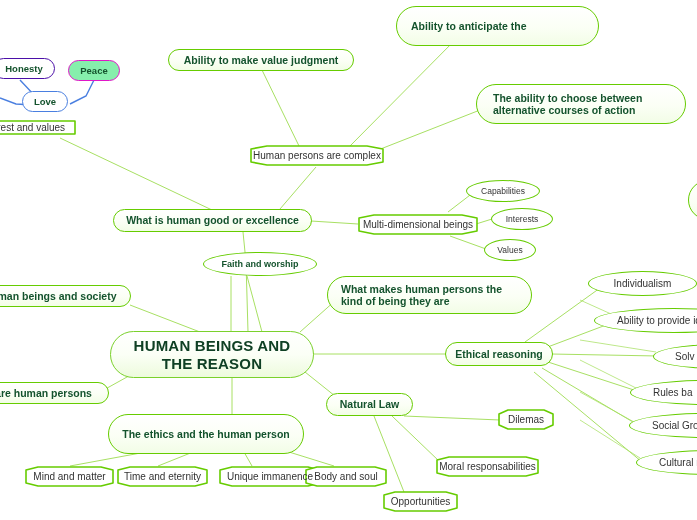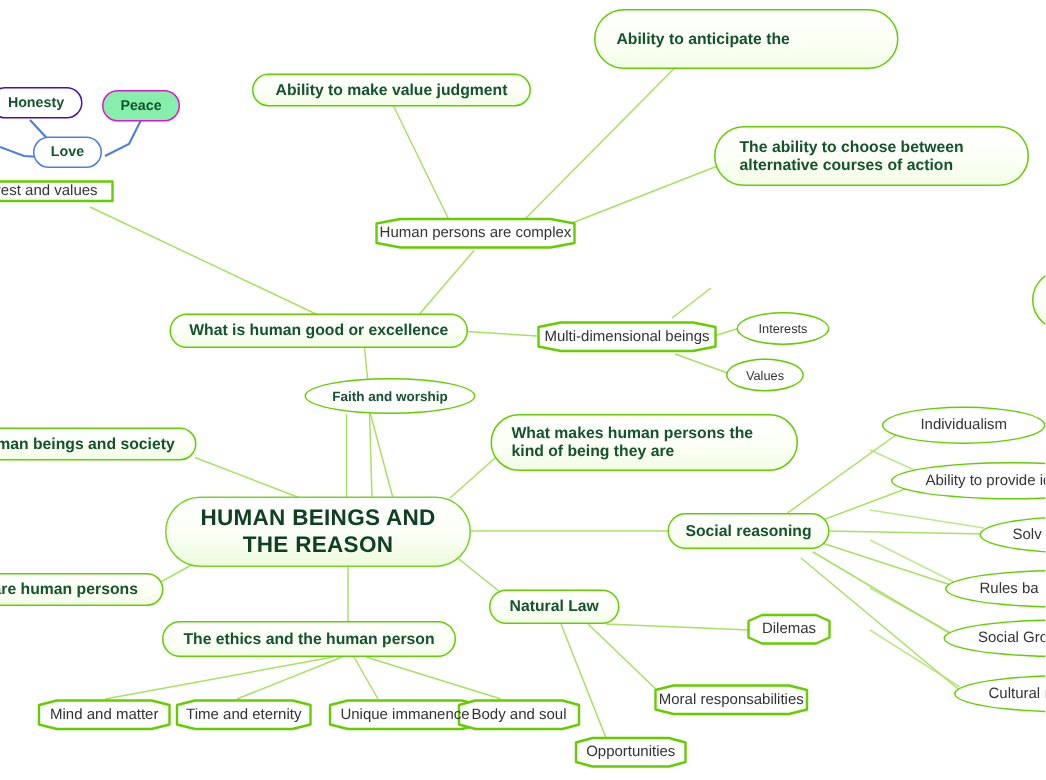--- a/index.html
+++ b/index.html
@@ -189,20 +189,23 @@
     <span>What is human good or excellence</span>
   </div>
 
   <div class="node shape-hex" style="left:357px; top:213px; width:122px; height:23px; font-size:10px;">
     <svg class="hexbg" viewBox="0 0 122 23" preserveAspectRatio="none">
       <path d="M2,5 L17,2 L105,2 L120,5 L120,18 L105,21 L17,21 L2,18 Z" fill="#ffffff" stroke="#66cc00" stroke-width="1.6" stroke-linejoin="round"></path>
     </svg>
     <span class="hexlabel">Multi-dimensional beings</span>
   </div>
 
+  <div class="node shape-ellipse" style="left:466px; top:180px; width:74px; height:22px; font-size:8.5px;">
+    <span>Capabilities</span>
+  </div>
 
   <div class="node shape-ellipse" style="left:491px; top:208px; width:62px; height:22px; font-size:8.5px;">
     <span>Interests</span>
   </div>
 
   <div class="node shape-ellipse" style="left:484px; top:239px; width:52px; height:22px; font-size:8.5px;">
     <span>Values</span>
   </div>
 
   <div class="node shape-ellipse bold-lbl" style="left:203px; top:252px; width:114px; height:24px; font-size:9px;">
@@ -221,28 +224,28 @@
   <div class="node shape-pill" style="left:-22px; top:382px; width:131px; height:22px; font-size:10.5px;">
     <span>are human persons</span>
   </div>
 
   <div class="node node-central" style="left:110px; top:331px; width:204px; height:47px; font-size:15px; flex-direction:column; letter-spacing:0.2px;">
     <span>HUMAN BEINGS AND</span>
     <span>THE REASON</span>
   </div>
 
   <div class="node shape-pill" style="left:445px; top:342px; width:108px; height:24px; font-size:10.5px;">
-    <span>Social reasoning</span>
+    <span>Ethical reasoning</span>
   </div>
 
   <div class="node shape-pill" style="left:326px; top:393px; width:87px; height:23px; font-size:10.5px;">
     <span>Natural Law</span>
   </div>
 
-  <div class="node shape-pill" style="left:108px; top:414px; width:196px; height:24px; font-size:10.5px;">
+  <div class="node shape-pill" style="left:108px; top:414px; width:196px; height:40px; font-size:10.5px;">
     <span>The ethics and the human person</span>
   </div>
 
   <div class="node shape-hex" style="left:24px; top:465px; width:91px; height:23px; font-size:10px;">
     <svg class="hexbg" viewBox="0 0 91 23" preserveAspectRatio="none">
       <path d="M2,5 L14,2 L77,2 L89,5 L89,18 L77,21 L14,21 L2,18 Z" fill="#ffffff" stroke="#66cc00" stroke-width="1.6" stroke-linejoin="round"></path>
     </svg>
     <span class="hexlabel">Mind and matter</span>
   </div>
 

